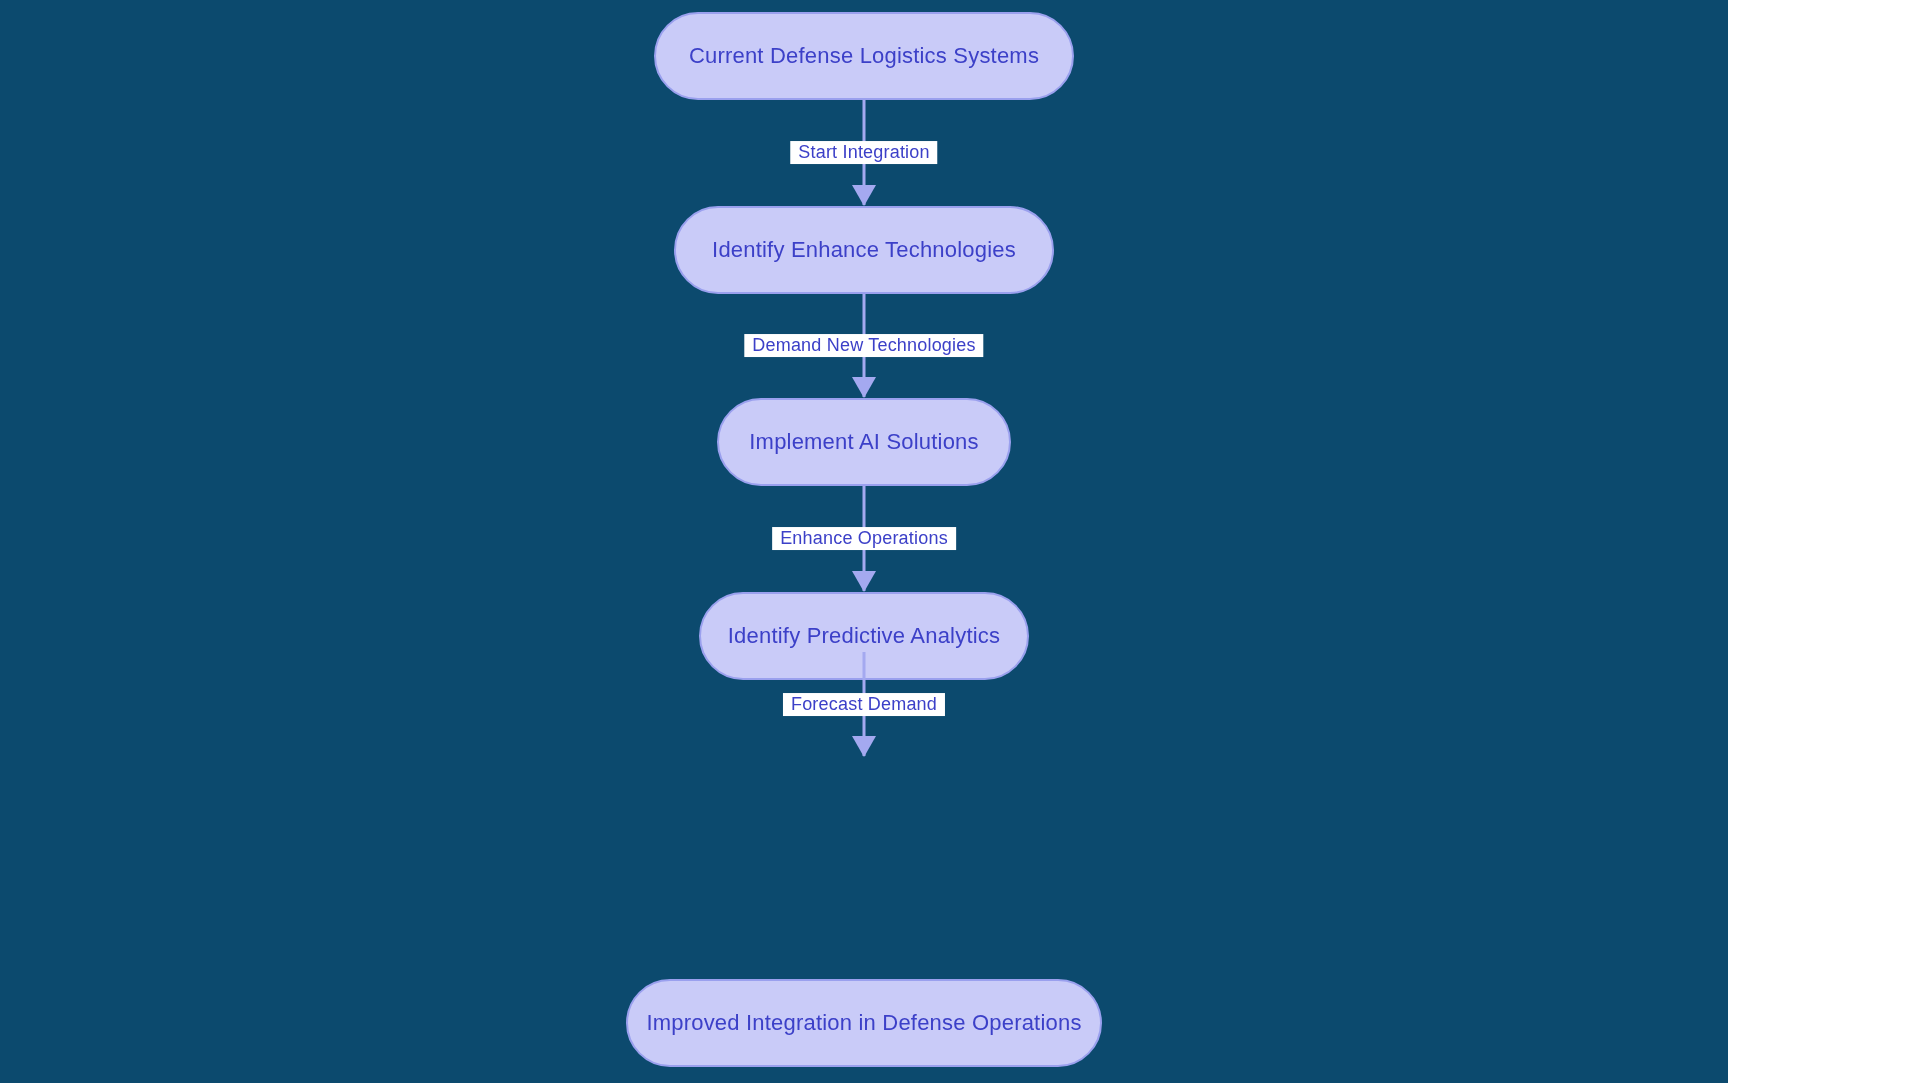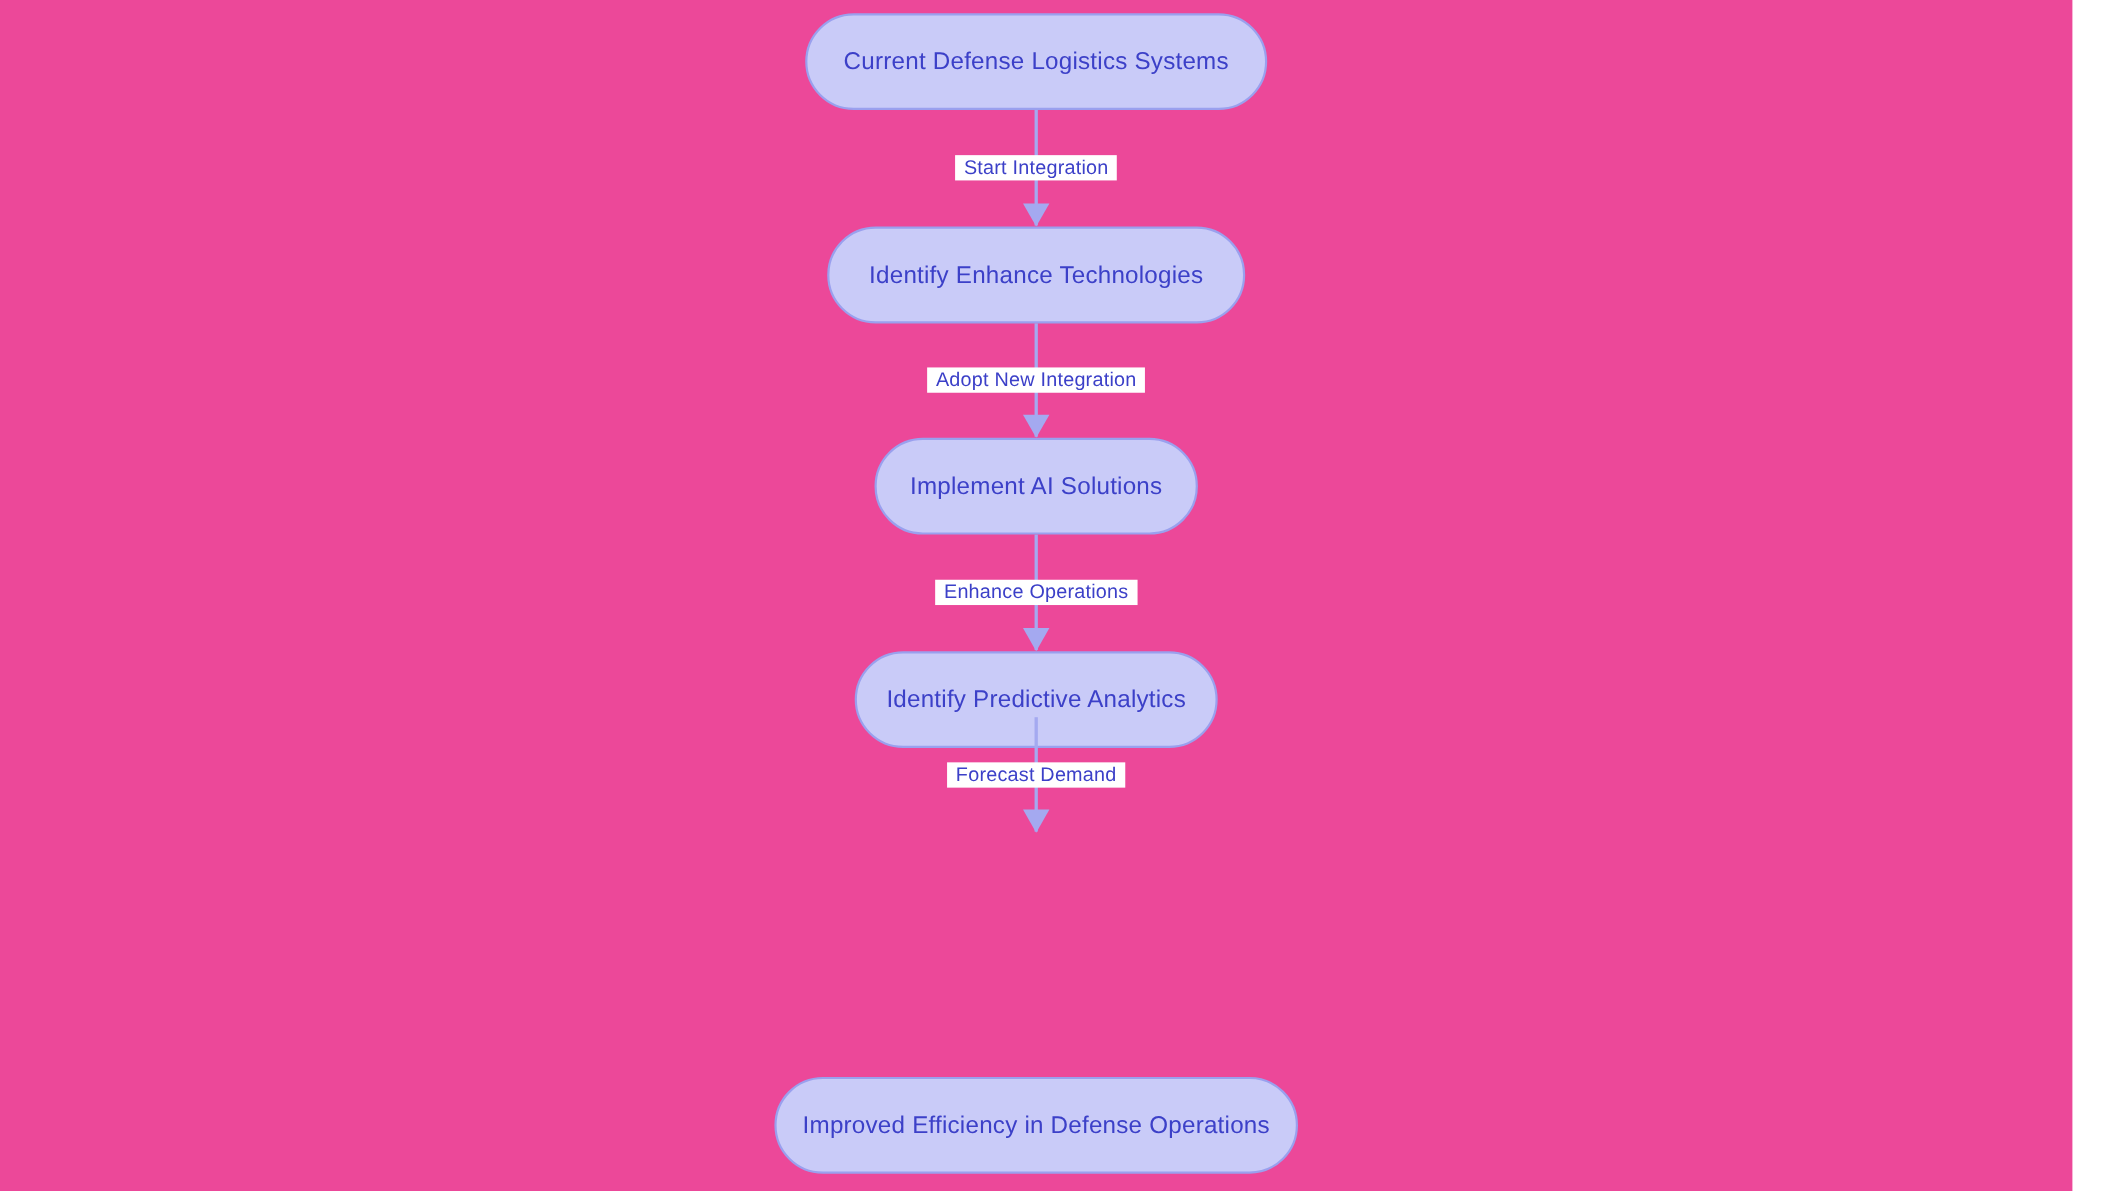--- a/index.html
+++ b/index.html
@@ -3,23 +3,23 @@
 <meta charset="utf-8">
 <style>
   html, body {
     margin: 0;
     padding: 0;
     background: #ffffff;
     font-family: "Liberation Sans", sans-serif;
   }
   .canvas {
     position: relative;
-    width: 1884px;
+    width: 1728px;
     height: 1083px;
-    background: #ec4899;
+    background: #0c4a6e;
     overflow: hidden;
   }
   .node {
     position: absolute;
     left: 50%;
     transform: translateX(-50%);
     height: 88px;
     box-sizing: border-box;
     background: #c9cbf8;
     border: 2px solid #9aa0ee;
@@ -88,21 +88,21 @@
     <div class="edge-label">Start Integration</div>
   </div>
 
   <div class="node" style="top:206px; width:380px">
     <span class="node-label">Identify Enhance Technologies</span>
   </div>
 
   <div class="edge" style="top:294px; height:104px">
     <div class="edge-line"></div>
     <div class="edge-head"></div>
-    <div class="edge-label">Adopt New Integration</div>
+    <div class="edge-label">Demand New Technologies</div>
   </div>
 
   <div class="node" style="top:398px; width:294px">
     <span class="node-label">Implement AI Solutions</span>
   </div>
 
   <div class="edge" style="top:486px; height:106px">
     <div class="edge-line"></div>
     <div class="edge-head"></div>
     <div class="edge-label">Enhance Operations</div>
@@ -114,16 +114,16 @@
 
   <div class="edge" style="top:652px; height:105px">
     <div class="edge-line"></div>
     <div class="edge-head"></div>
     <div class="edge-label">Forecast Demand</div>
   </div>
 
 
 
   <div class="node" style="top:979px; width:476px">
-    <span class="node-label">Improved Efficiency in Defense Operations</span>
+    <span class="node-label">Improved Integration in Defense Operations</span>
   </div>
 
 </div>
 
 </body></html>

